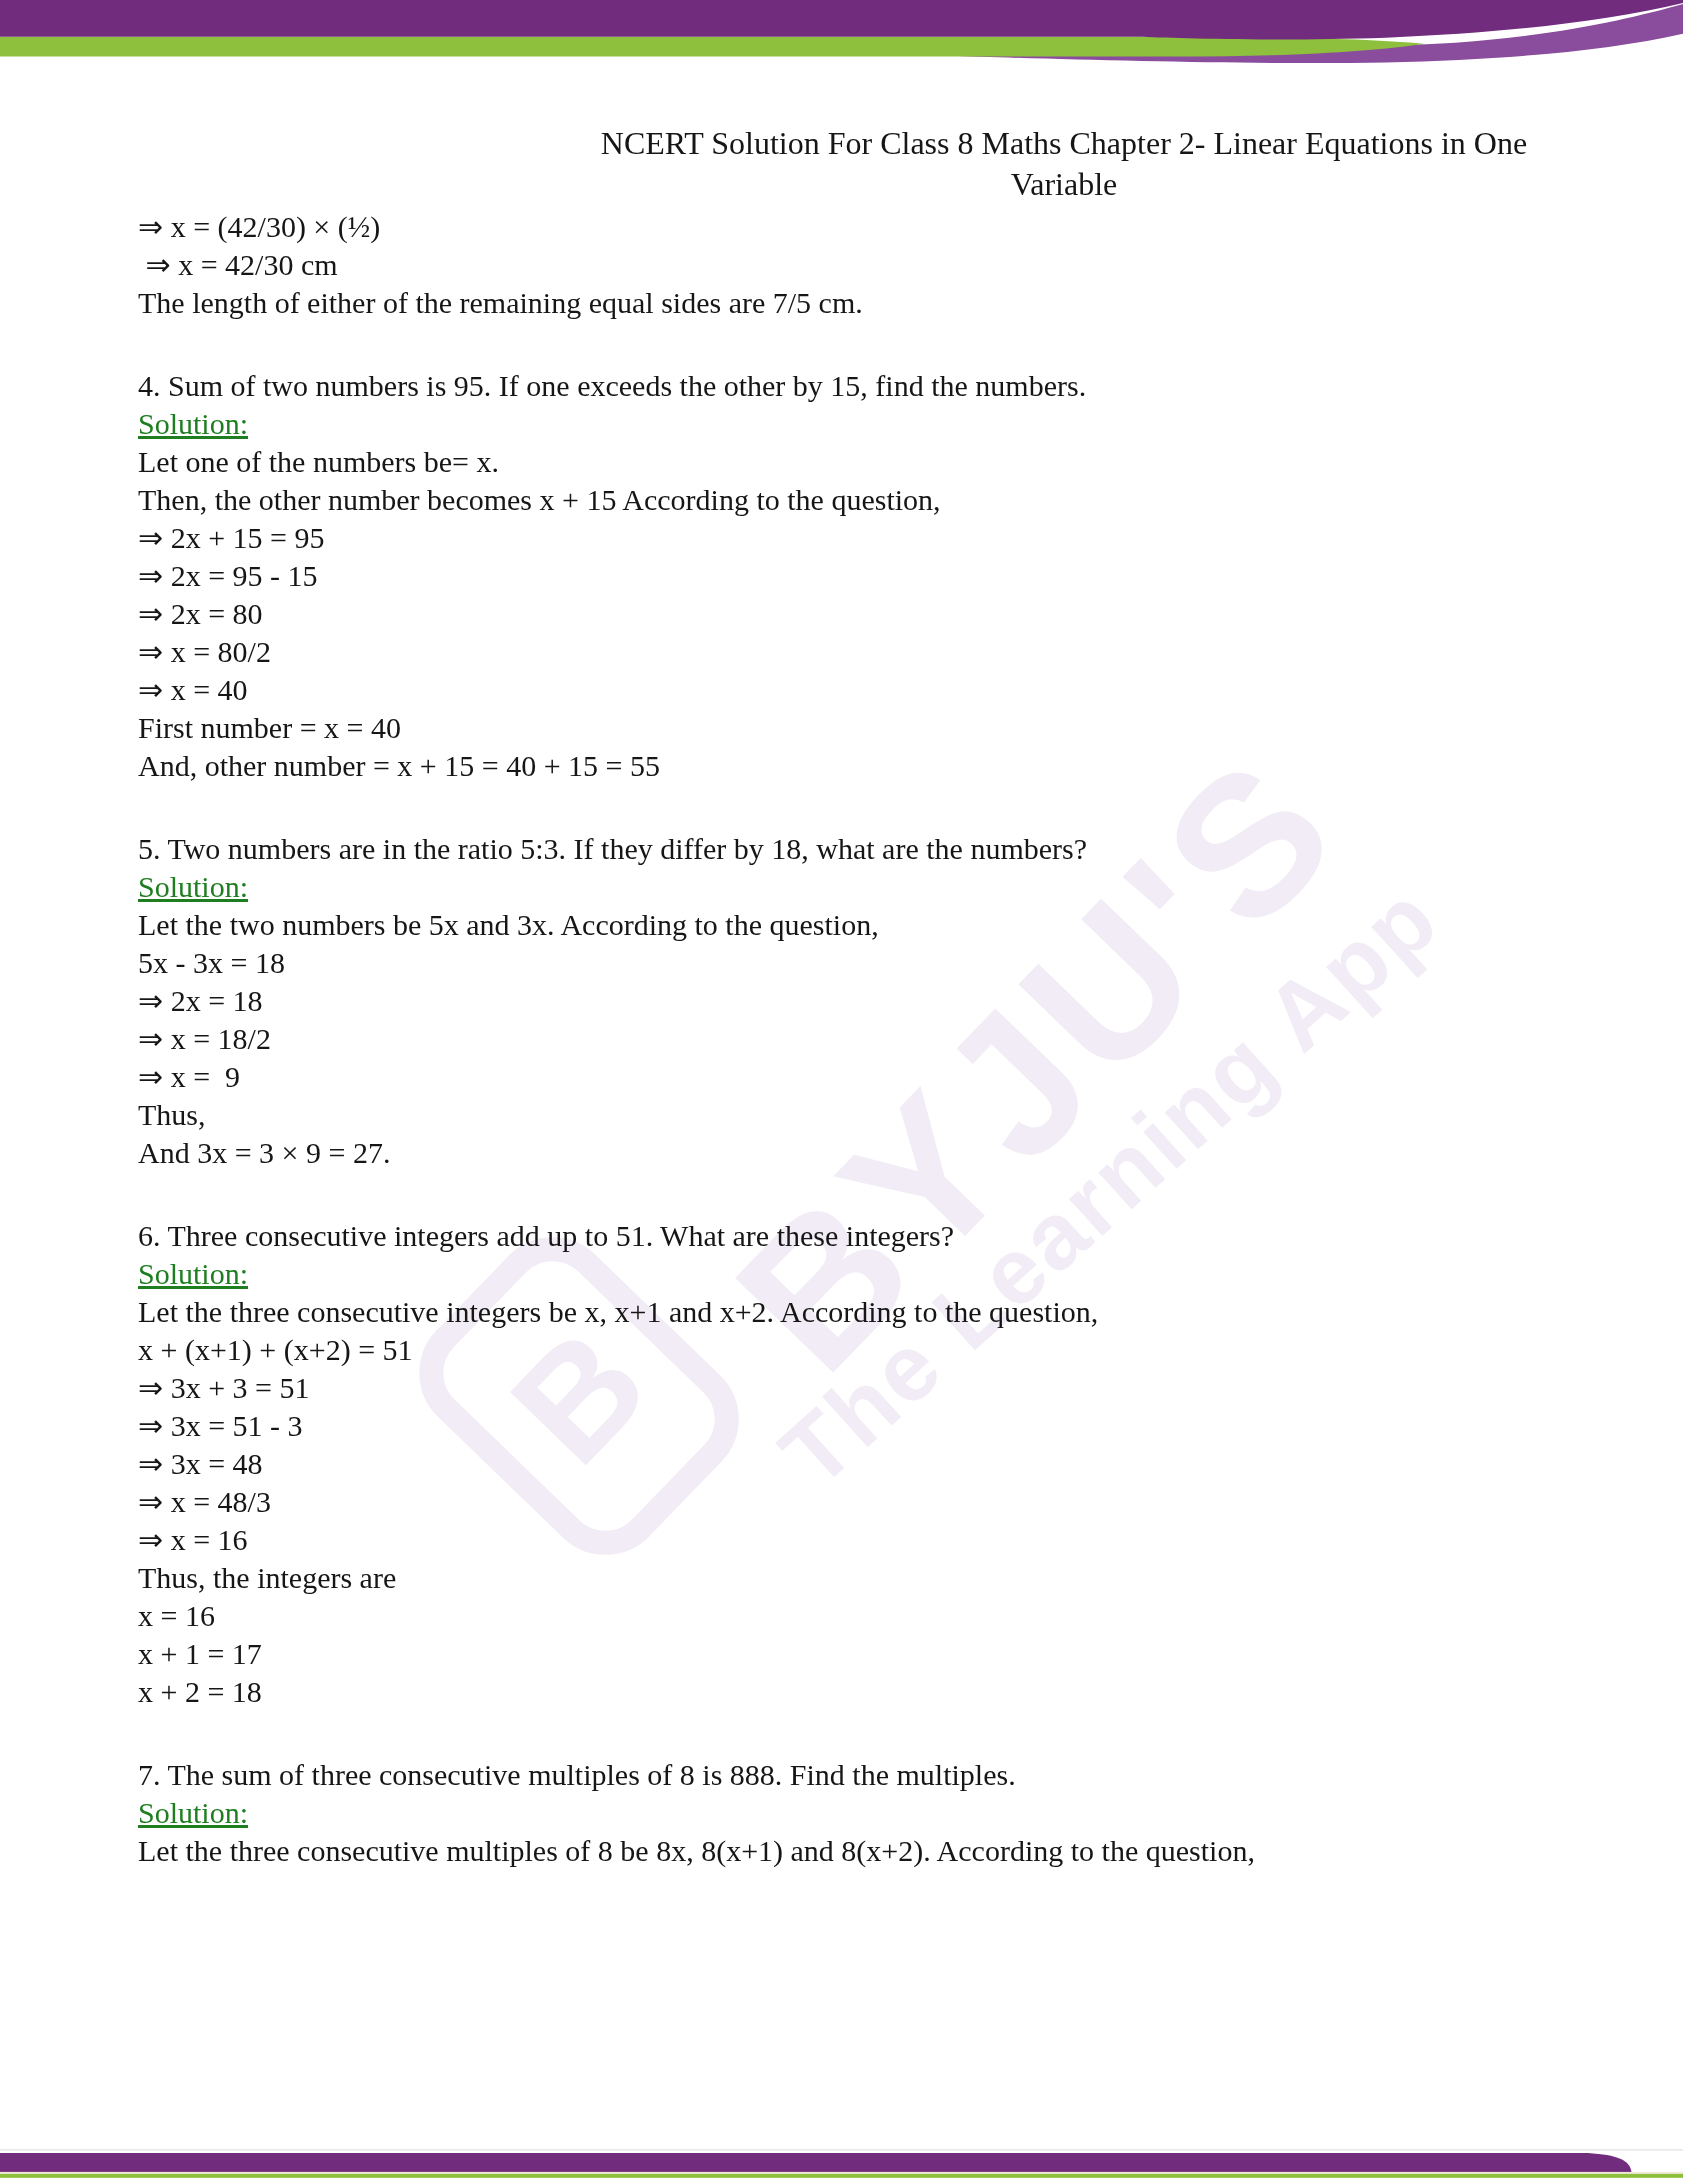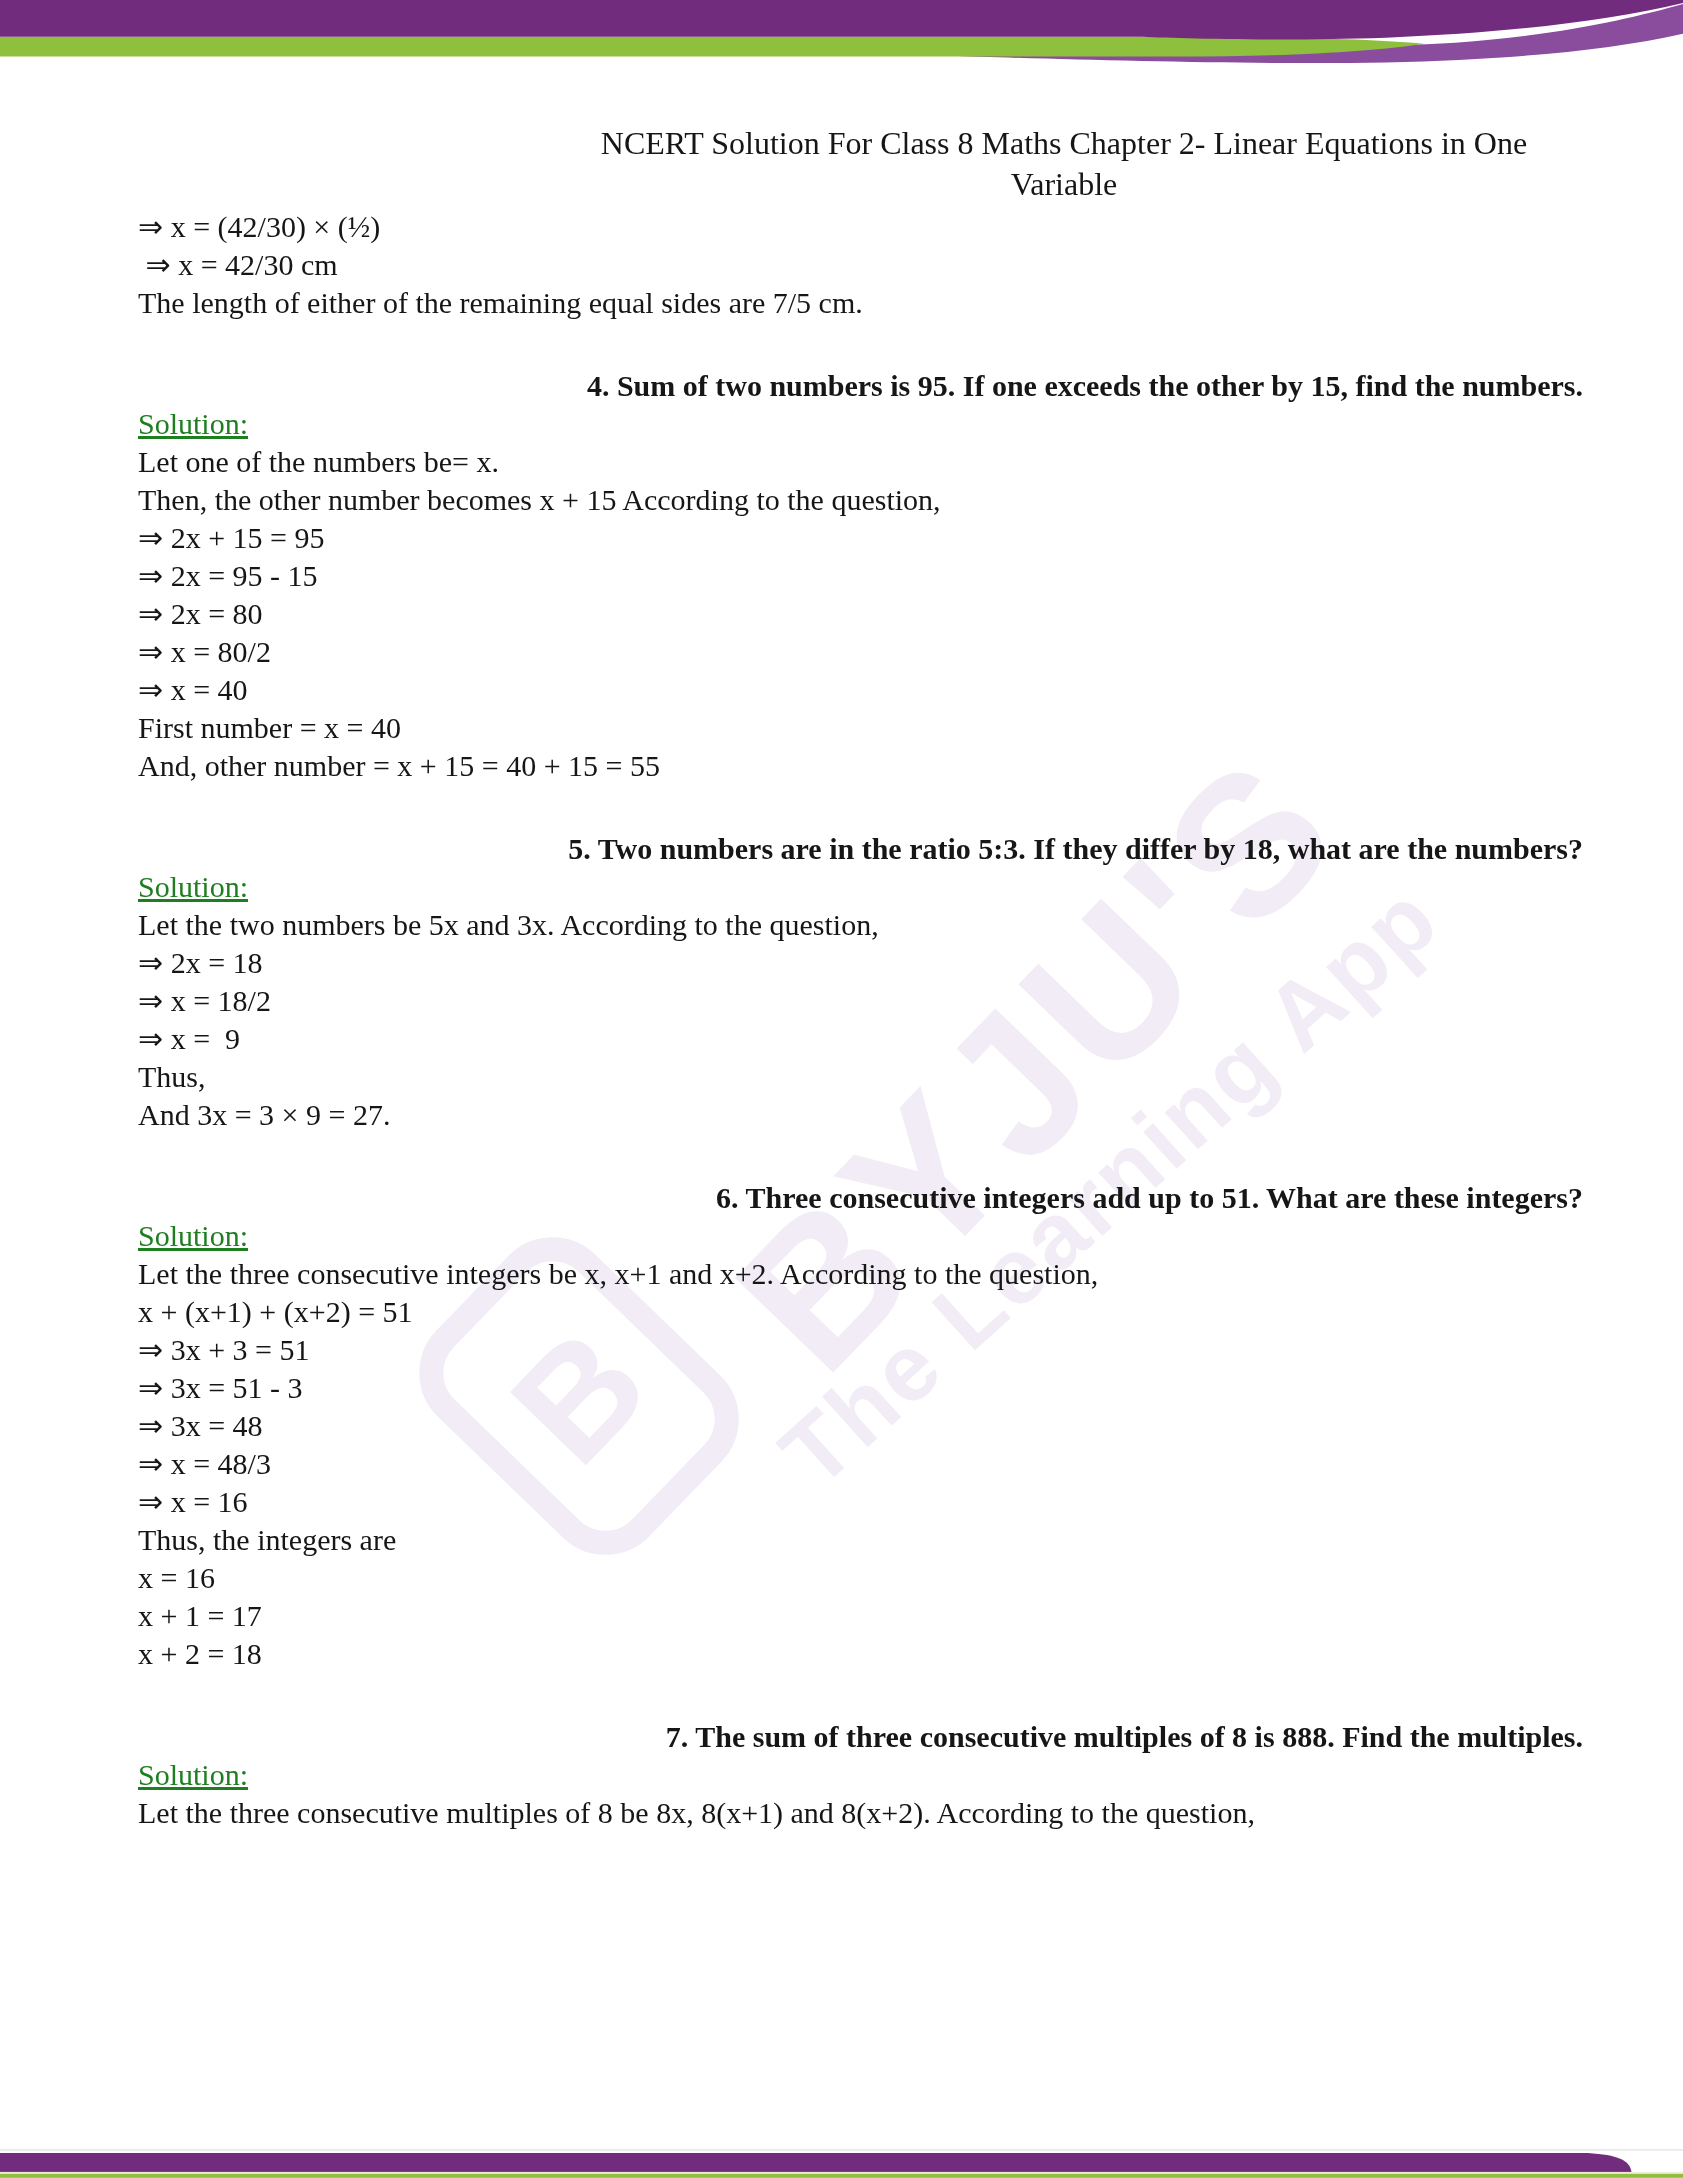--- a/index.html
+++ b/index.html
@@ -45,21 +45,21 @@
     text-align:center;font-weight:normal;font-size:32px;line-height:41px;
     color:#161616;
   }
   .content{
     position:absolute;left:138px;top:208px;width:1445px;z-index:2;
   }
   .line{
     white-space:pre;
     font-size:30px;line-height:38px;color:#161616;
   }
-  .heading{font-weight:bold;text-align:right;}
+  .heading{font-weight:normal;}
   .solution{color:#1e7e20;text-decoration:underline;}
   .question{margin-top:45px;}
 </style>
 </head>
 <body>
 
 <div class="page">
 
   <svg class="top-banner" width="1683" height="119" viewBox="0 0 1700 120">
     <path d="M900,46 C1150,48 1350,50 1470,43 C1580,35 1650,18 1700,4 L1700,34 C1620,52 1520,60 1400,63 C1250,66 1000,58 900,54 Z" fill="#8a4c9c"></path>
@@ -96,20 +96,21 @@
         <div class="line">⇒ 2x = 80</div>
         <div class="line">⇒ x = 80/2</div>
         <div class="line">⇒ x = 40</div>
         <div class="line">First number = x = 40</div>
         <div class="line">And, other number = x + 15 = 40 + 15 = 55</div>
       </div>
       <div class="question">
         <div class="line heading">5. Two numbers are in the ratio 5:3. If they differ by 18, what are the numbers?</div>
         <div class="line solution">Solution:</div>
         <div class="line">Let the two numbers be 5x and 3x. According to the question,</div>
+        <div class="line">5x - 3x = 18</div>
         <div class="line">⇒ 2x = 18</div>
         <div class="line">⇒ x = 18/2</div>
         <div class="line">⇒ x =  9</div>
         <div class="line">Thus,</div>
         <div class="line">And 3x = 3 × 9 = 27.</div>
       </div>
       <div class="question">
         <div class="line heading">6. Three consecutive integers add up to 51. What are these integers?</div>
         <div class="line solution">Solution:</div>
         <div class="line">Let the three consecutive integers be x, x+1 and x+2. According to the question,</div>

